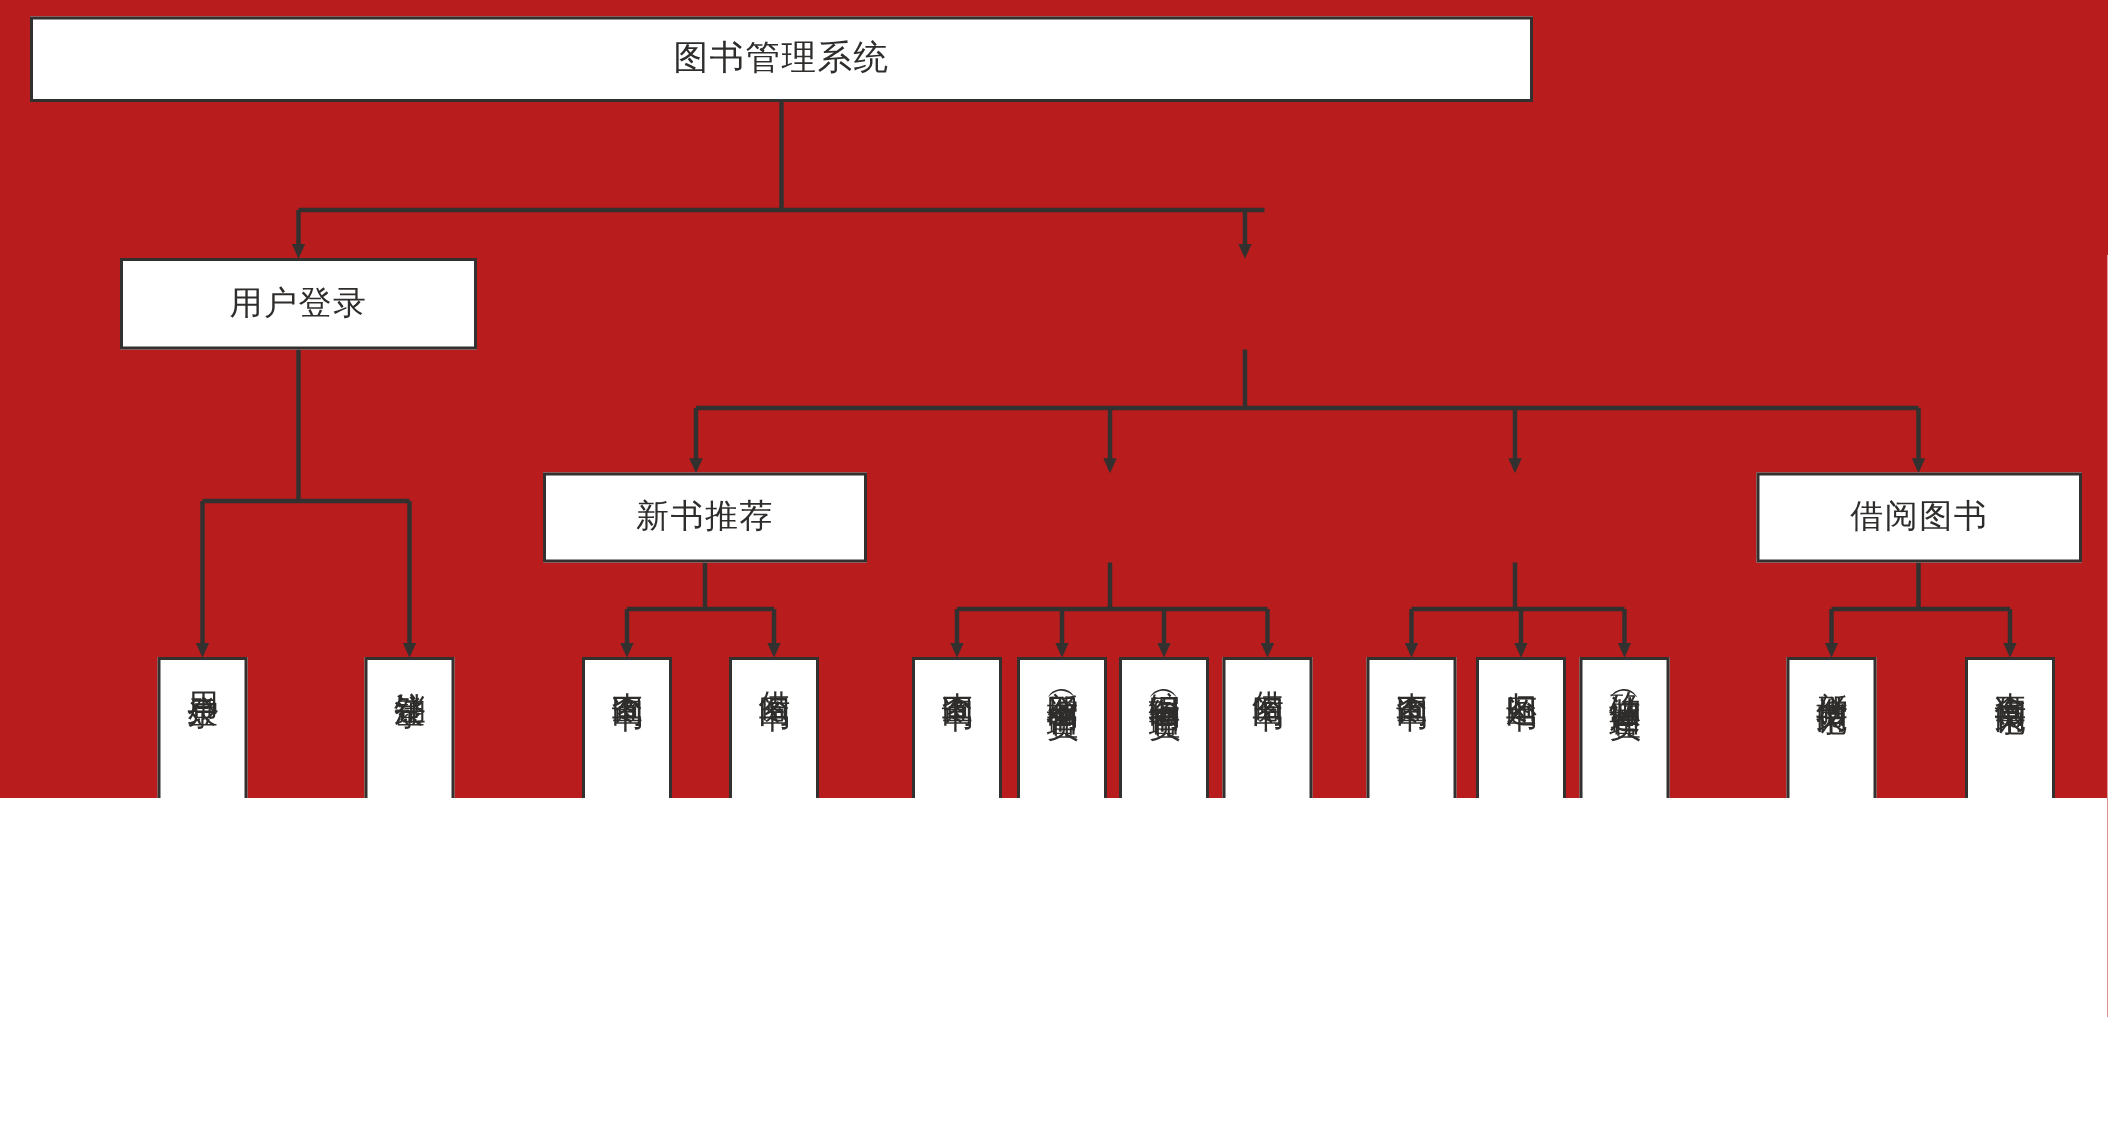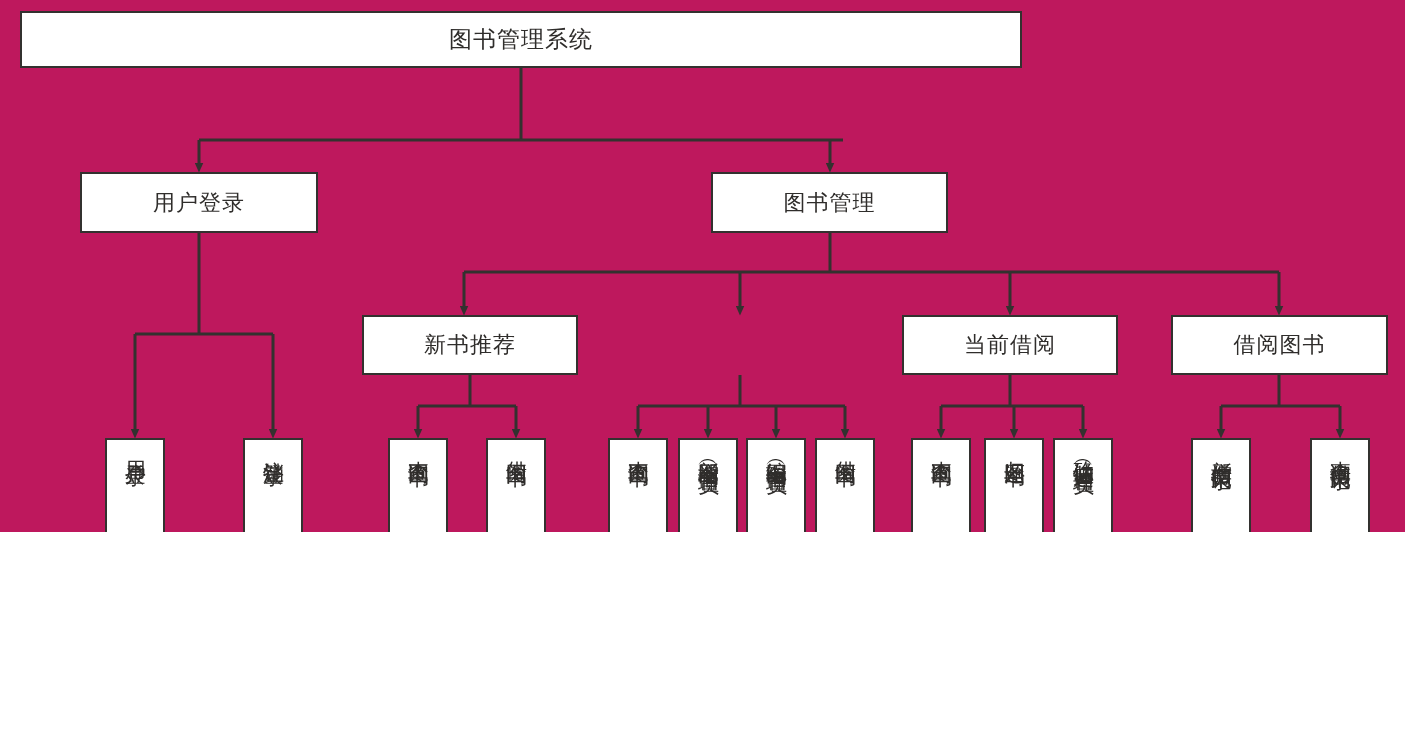--- a/index.html
+++ b/index.html
@@ -5,21 +5,21 @@
 <style>
   html, body {
     margin: 0;
     padding: 0;
     background: #ffffff;
   }
   #canvas {
     position: relative;
     width: 1405px;
     height: 532px;
-    background: #be185d;
+    background: #b91c1c;
     font-family: "DejaVu Sans", "Liberation Sans", sans-serif;
     overflow: hidden;
   }
   #edges {
     position: absolute;
     left: 0;
     top: 0;
     width: 1405px;
     height: 747px;
     pointer-events: none;
@@ -128,29 +128,23 @@
     </g>
   </svg>
 
   <div class="node root" id="node-root" style="left: 20px; top: 11px; width: 1002px; height: 57px;">
     <span class="htext">图书管理系统</span>
   </div>
 
   <div class="node lvl2" id="node-user-login" style="left: 80px; top: 172px; width: 238px; height: 61px;">
     <span class="htext">用户登录</span>
   </div>
-  <div class="node lvl2" id="node-book-manage" style="left: 711px; top: 172px; width: 237px; height: 61px;">
-    <span class="htext">图书管理</span>
-  </div>
 
   <div class="node lvl3" id="node-new-book-rec" style="left: 362px; top: 315px; width: 216px; height: 60px;">
     <span class="htext">新书推荐</span>
-  </div>
-  <div class="node lvl3" id="node-current-borrow" style="left: 902px; top: 315px; width: 216px; height: 60px;">
-    <span class="htext">当前借阅</span>
   </div>
   <div class="node lvl3" id="node-borrow-record" style="left: 1171px; top: 315px; width: 217px; height: 60px;">
     <span class="htext">借阅图书</span>
   </div>
 
   <div class="node leaf" id="node-leaf-0" style="left: 105px; top: 438px; width: 60px; height: 297px;">
     <span class="vtext">用户登录</span>
   </div>
   <div class="node leaf" id="node-leaf-1" style="left: 243px; top: 438px; width: 60px; height: 297px;">
     <span class="vtext">注销登录</span>

